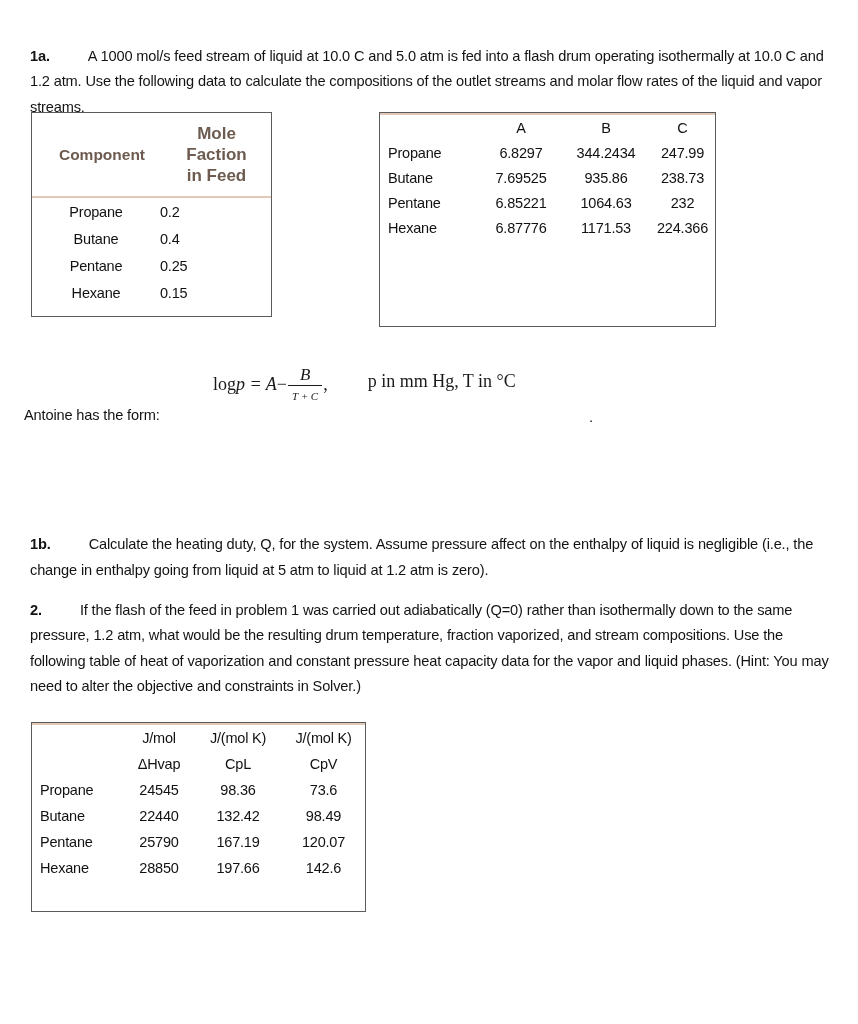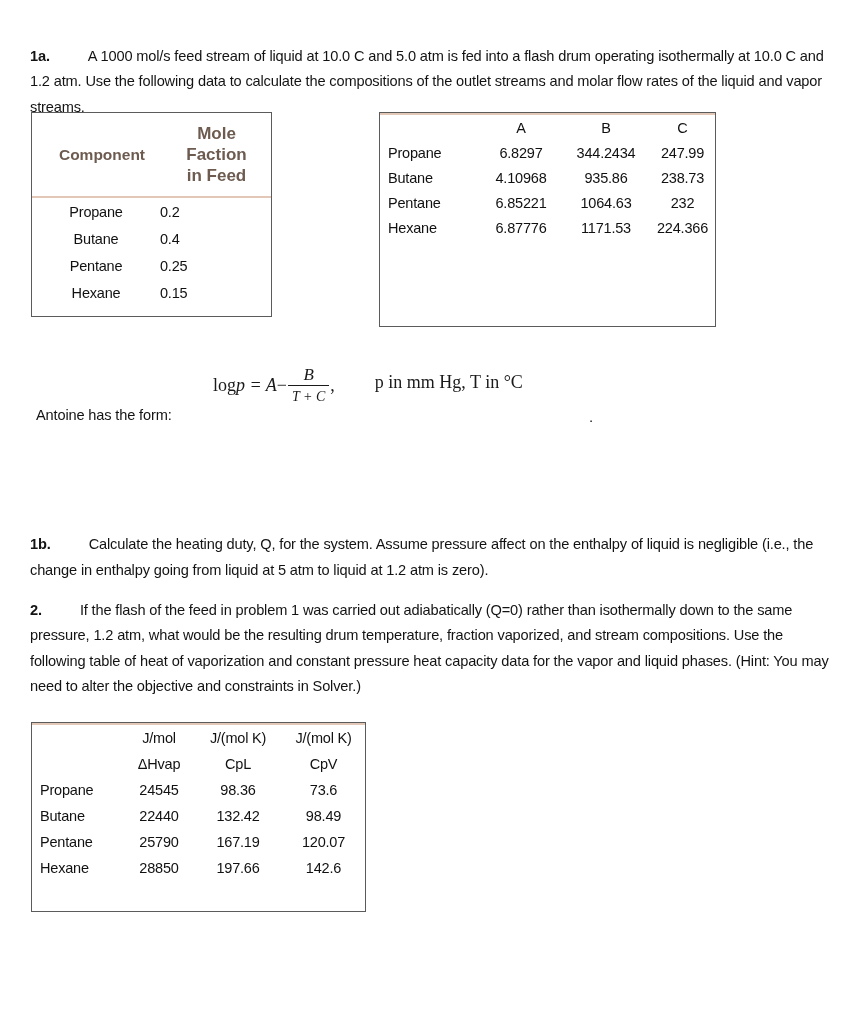--- a/index.html
+++ b/index.html
@@ -40,21 +40,21 @@
     width: 38px;
   }
 
   #para-1a { left: 30px;  top: 29px;  width: 800px; }
   #para-1b { left: 30px;  top: 484px; width: 812px; margin-top: 48px; }
   #para-2  { left: 30px;  top: 583px; width: 812px; }
 
   
   #antoine-line {
     position: absolute;
-    left: 36px;
+    left: 24px;
     top: 403px;
     font-size: 14.6px;
     line-height: 25.5px;
     color: #131313;
     letter-spacing: -0.15px;
   }
   #antoine-eq {
     position: absolute;
     left: 213px;
     top: 366px;
@@ -79,21 +79,21 @@
   }
   .frac .bar {
     display: block;
     border-top: 1.3px solid #1a1a1a;
     height: 0;
     margin: 1px 0;
   }
   .frac .den {
     display: block;
     font-style: italic;
-    font-size: 14px;
+    font-size: 11px;
     line-height: 19px;
     padding: 0 4px;
     text-align: center;
   }
   #antoine-eq .units {
     display: inline-block;
     margin-left: 40px;
     vertical-align: 0.2em;
   }
   #trail-period {
@@ -260,21 +260,21 @@
           <td class="cc">C</td>
         </tr>
         <tr>
           <td class="name">Propane</td>
           <td class="ca">6.8297</td>
           <td class="cb">344.2434</td>
           <td class="cc">247.99</td>
         </tr>
         <tr>
           <td class="name">Butane</td>
-          <td class="ca">4.10968</td>
+          <td class="ca">7.69525</td>
           <td class="cb">935.86</td>
           <td class="cc">238.73</td>
         </tr>
         <tr>
           <td class="name">Pentane</td>
           <td class="ca">6.85221</td>
           <td class="cb">1064.63</td>
           <td class="cc">232</td>
         </tr>
         <tr>

